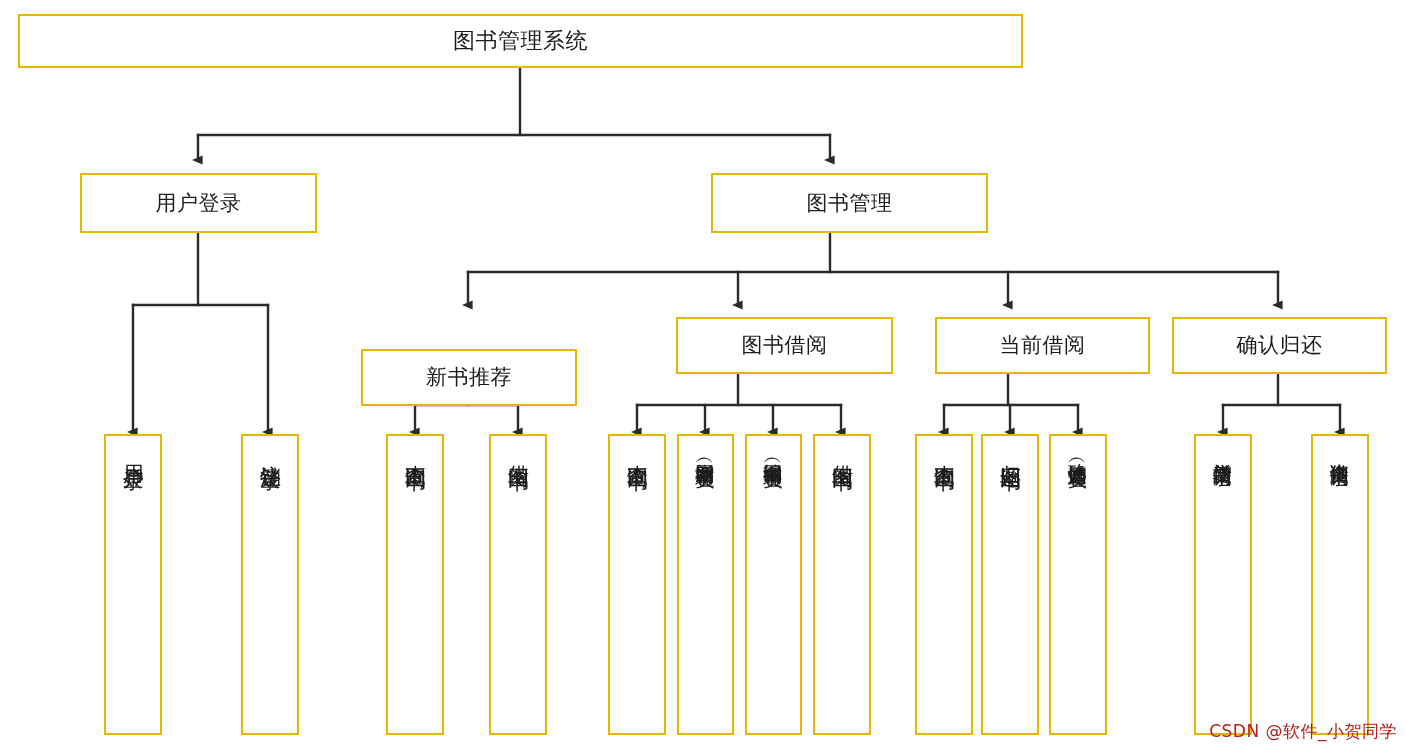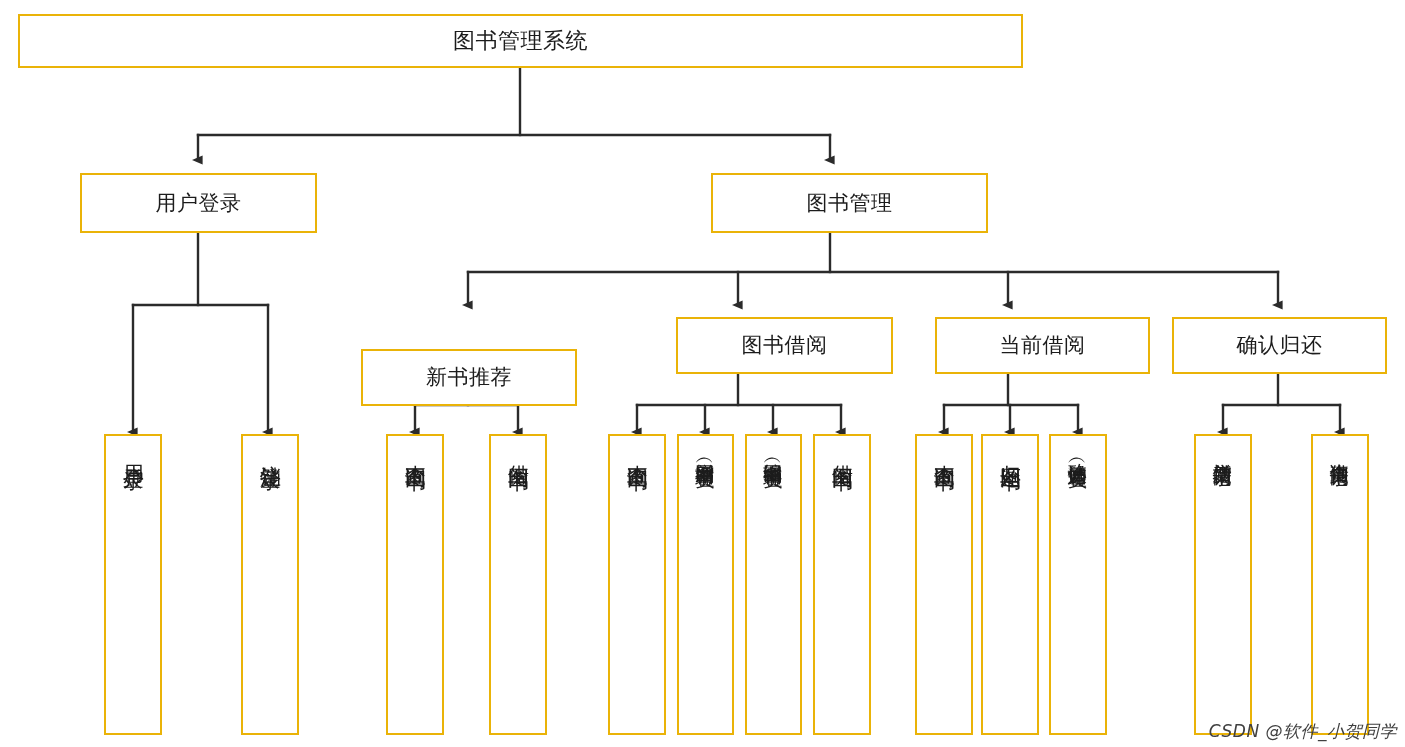--- a/index.html
+++ b/index.html
@@ -56,25 +56,24 @@
     letter-spacing: 2px;
     white-space: nowrap;
   }
   .leaf.narrow .node-label { font-size: 19px; letter-spacing: 1px; }
   .leaf { align-items: flex-start; padding-top: 12px; }
   .watermark {
     position: absolute;
     right: 8px;
     bottom: 4px;
     font-size: 17px;
-    color: #404040;
+    color: #b91c1c;
     letter-spacing: 0.5px;
     z-index: 5;
     white-space: nowrap;
-    font-style: italic;
   }
 </style>
 </head>
 <body>
 
 <div id="canvas">
 
   <svg id="edges" viewBox="0 0 1405 747" xmlns="http://www.w3.org/2000/svg">
     <defs>
       <marker id="arw" markerWidth="12" markerHeight="12" refX="5.2" refY="5" orient="auto" markerUnits="userSpaceOnUse">

